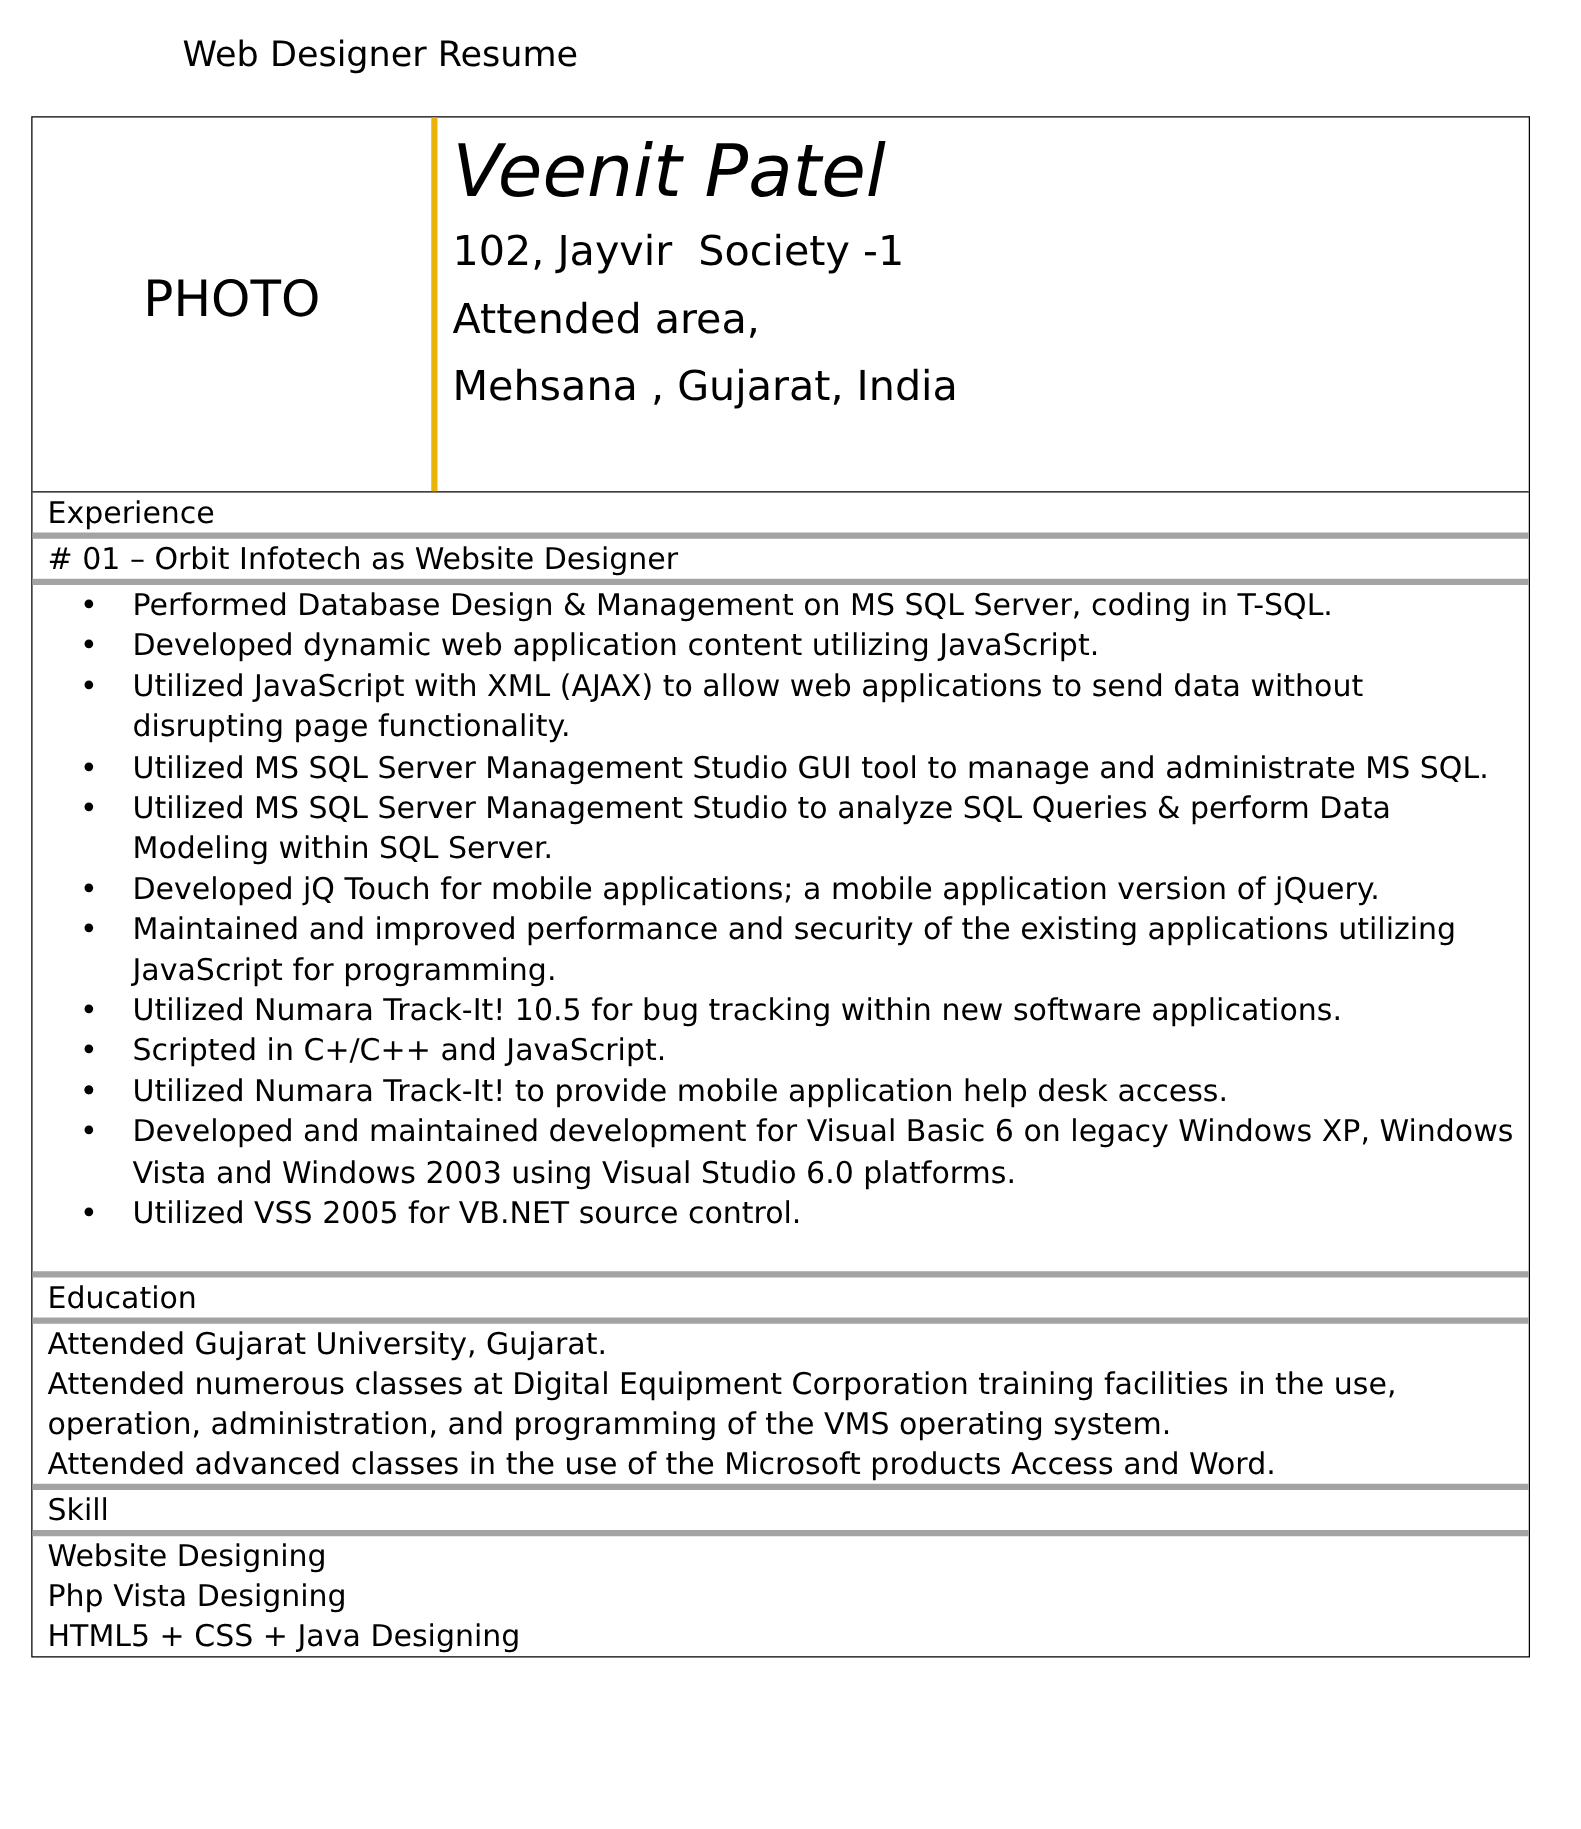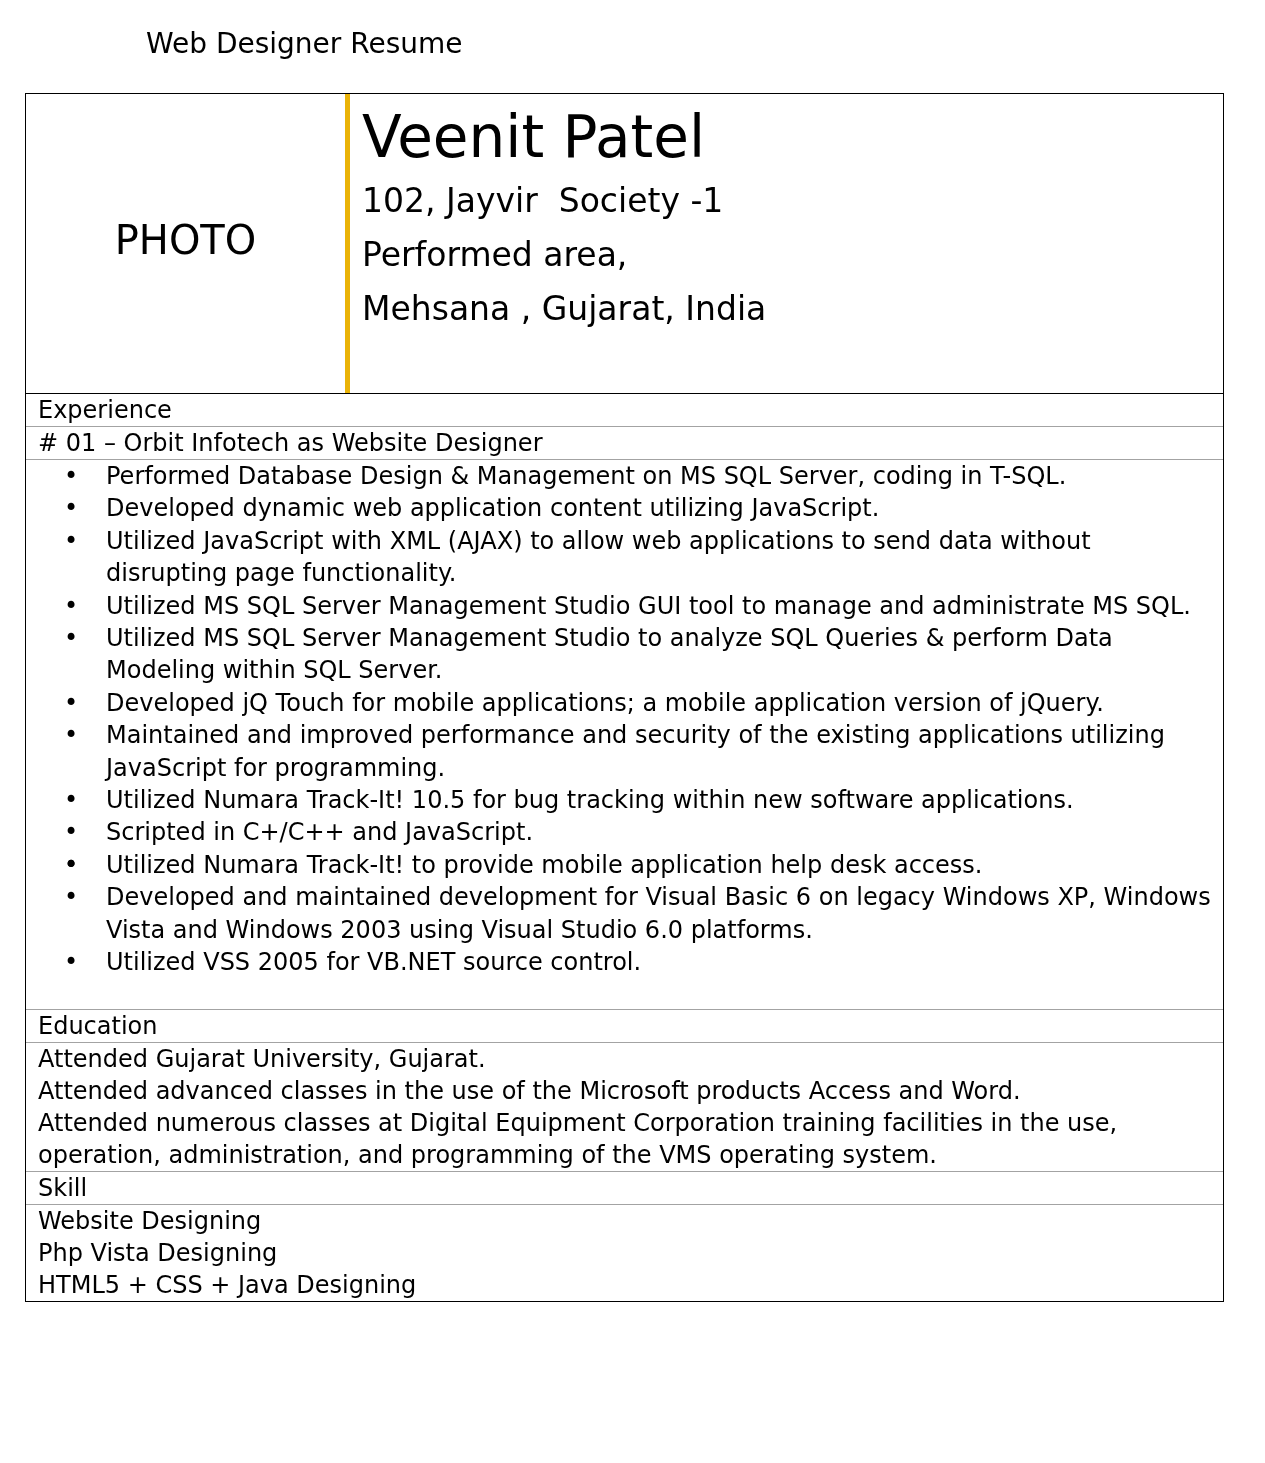--- a/index.html
+++ b/index.html
@@ -6,43 +6,43 @@
   body { width: 1265px; height: 1463px; position: relative; overflow: hidden;
          font-family: "DejaVu Sans", sans-serif; color: #000; }
   .doc-title { position: absolute; left: 146px; top: 28px; font-size: 28px; line-height: 32px; }
   .resume { position: absolute; left: 25px; top: 93px; width: 1197px;
             border: 1px solid #000; box-sizing: content-box; }
   .header-row { display: flex; height: 299px; border-bottom: 1px solid #000; }
   .photo-cell { width: 319px; border-right: 5px solid #eab308; display: flex;
                 align-items: center; justify-content: center; }
   .photo-label { font-size: 40px; padding-top: 0px; margin-top: -8px; }
   .info-cell { flex: 1; padding: 6px 0 0 12px; }
-  .name { font-size: 58px; line-height: 74px; }
+  .name { font-size: 58px; line-height: 74px; font-style: italic; }
   .addr { font-size: 33px; line-height: 54px; }
-  .row { border-bottom: 1px solid #a3a3a3; padding-left: 12px; font-size: 24px; line-height: 32px; }
+  .row { border-bottom: 5px solid #a3a3a3; padding-left: 12px; font-size: 24px; line-height: 32px; }
   .row:last-child { border-bottom: none; }
   .bullets { list-style: none; margin: 0; padding: 0 10px 30px 0; }
   .bullets li { position: relative; padding-left: 80px; font-size: 24px; line-height: 32.4px; }
   .bullets li .dot { position: absolute; left: 38px; top: 0; font-size: 24px; }
   .edu p, .skill p { margin: 0; }
 </style>
 </head>
 <body>
 
 <div class="doc-title">Web Designer Resume</div>
 
 <div class="resume">
   <div class="header-row">
     <div class="photo-cell">
       <span class="photo-label">PHOTO</span>
     </div>
     <div class="info-cell">
       <div class="name">Veenit Patel</div>
       <div class="addr" style="white-space:pre;">102, Jayvir  Society -1</div>
-      <div class="addr">Performed area,</div>
+      <div class="addr">Attended area,</div>
       <div class="addr">Mehsana , Gujarat, India</div>
     </div>
   </div>
 
   <div class="row">Experience</div>
   <div class="row"># 01 – Orbit Infotech as Website Designer</div>
   <div class="row" style="padding-left:0;">
     <ul class="bullets">
       <li><span class="dot">•</span><span>Performed Database Design &amp; Management on MS SQL Server, coding in T-SQL.</span></li>
       <li><span class="dot">•</span><span>Developed dynamic web application content utilizing JavaScript.</span></li>
@@ -56,22 +56,22 @@
       <li><span class="dot">•</span></li>
       <li><span class="dot">•</span><span>Utilized Numara Track-It! to provide mobile application help desk access.</span></li>
       <li><span class="dot">•</span><span>Developed and maintained development for Visual Basic 6 on legacy Windows XP, Windows Vista and Windows 2003 using Visual Studio 6.0 platforms.</span></li>
       <li><span class="dot">•</span><span>Utilized VSS 2005 for VB.NET source control.</span></li>
     </ul>
   </div>
 
   <div class="row">Education</div>
   <div class="row edu">
     <p>Attended Gujarat University, Gujarat.</p>
+    <p>Attended numerous classes at Digital Equipment Corporation training facilities in the use, operation, administration, and programming of the VMS operating system.</p>
     <p>Attended advanced classes in the use of the Microsoft products Access and Word.</p>
-    <p>Attended numerous classes at Digital Equipment Corporation training facilities in the use, operation, administration, and programming of the VMS operating system.</p>
   </div>
 
   <div class="row">Skill</div>
   <div class="row skill">
     <p>Website Designing</p>
     <p>Php Vista Designing</p>
     <p>HTML5 + CSS + Java Designing</p>
   </div>
 </div>
 

